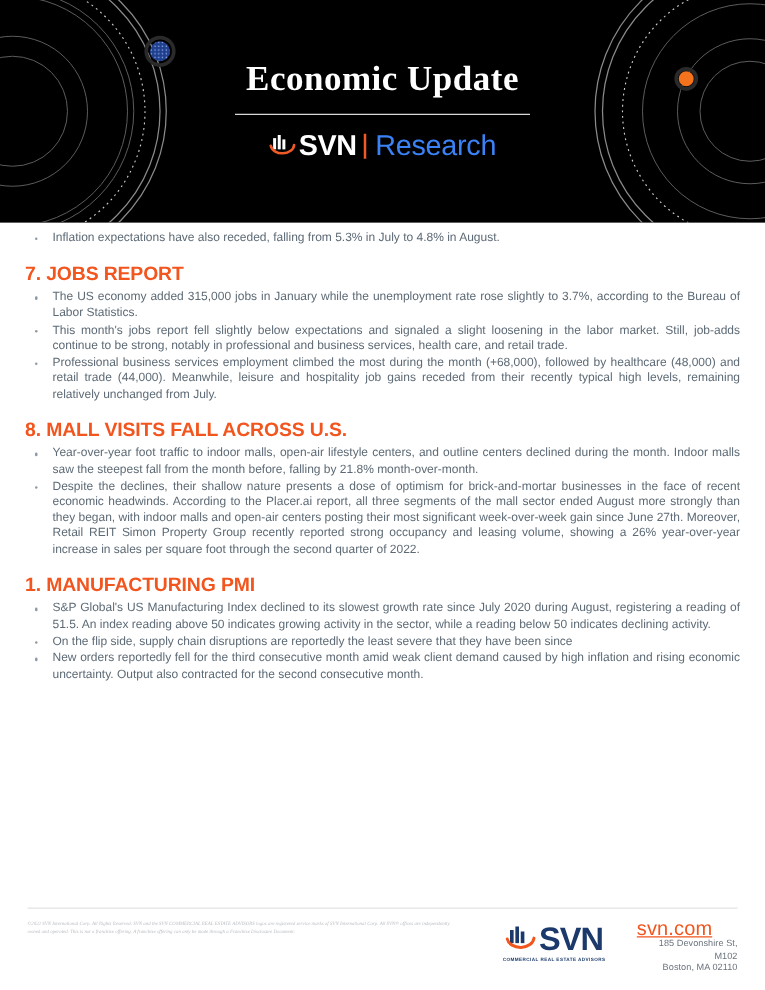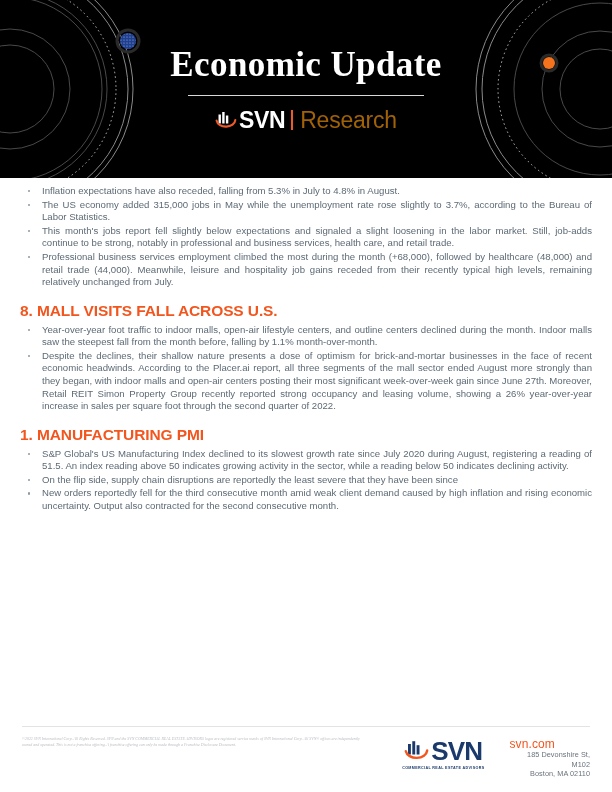--- a/index.html
+++ b/index.html
@@ -35,21 +35,21 @@
     width: 612px;
     height: 178px;
     display: flex;
     flex-direction: column;
     align-items: center;
     justify-content: center;
   }
   .banner-title {
     font-family: "Liberation Serif", serif;
     font-weight: bold;
-    font-size: 35px;
+    font-size: 28px;
     color: #ffffff;
     letter-spacing: 0.4px;
     line-height: 1;
     margin: 0 0 2px 0;
     text-align: center;
   }
   .banner-rule {
     width: 236px;
     height: 1px;
     background: #d8d8d8;
@@ -78,21 +78,21 @@
   }
   .svn-divider {
     width: 2px;
     height: 20px;
     background: #f05a28;
     margin: 0 7px 0 6px;
   }
   .svn-research {
     font-family: "Liberation Sans", sans-serif;
     font-size: 23px;
-    color: #a16207;
+    color: #3b82f6;
     letter-spacing: -0.2px;
     line-height: 1;
   }
 
   
   .content {
     position: absolute;
     top: 178px;
     left: 0;
     width: 612px;
@@ -207,24 +207,25 @@
     letter-spacing: 0.35px;
     color: #1b3a6b;
     white-space: nowrap;
   }
   .footer-contact {
     margin-left: 16px;
     margin-top: 1px;
   }
   .footer-url {
     font-family: "Liberation Sans", sans-serif;
-    font-size: 12px;
+    font-size: 16px;
     color: #f2561e;
     line-height: 12px;
     letter-spacing: 0.1px;
+    text-decoration: underline;
   }
   .footer-addr {
     font-family: "Liberation Sans", sans-serif;
     font-size: 7.3px;
     color: #6a737c;
     line-height: 9.6px;
     letter-spacing: 0.05px;
     text-align: right;
   }
 </style>
@@ -294,29 +295,30 @@
   </div>
 </div>
 
 <div class="content">
   <div class="body-inner">
 
     <ul class="bullets lead-bullets">
       <li>Inflation expectations have also receded, falling from 5.3% in July to 4.8% in August.</li>
     </ul>
 
+    <h2 class="section-head">7. JOBS REPORT</h2>
     <ul class="bullets">
-      <li>The US economy added 315,000 jobs in May while the unemployment rate rose slightly to 3.7%, according to the Bureau of Labor Statistics.</li>
+      <li>The US economy added 315,000 jobs in January while the unemployment rate rose slightly to 3.7%, according to the Bureau of Labor Statistics.</li>
       <li>This month's jobs report fell slightly below expectations and signaled a slight loosening in the labor market. Still, job-adds continue to be strong, notably in professional and business services, health care, and retail trade.</li>
       <li>Professional business services employment climbed the most during the month (+68,000), followed by healthcare (48,000) and retail trade (44,000). Meanwhile, leisure and hospitality job gains receded from their recently typical high levels, remaining relatively unchanged from July.</li>
     </ul>
 
     <h2 class="section-head">8. MALL VISITS FALL ACROSS U.S.</h2>
     <ul class="bullets">
-      <li>Year-over-year foot traffic to indoor malls, open-air lifestyle centers, and outline centers declined during the month. Indoor malls saw the steepest fall from the month before, falling by 1.1% month-over-month.</li>
+      <li>Year-over-year foot traffic to indoor malls, open-air lifestyle centers, and outline centers declined during the month. Indoor malls saw the steepest fall from the month before, falling by 21.8% month-over-month.</li>
       <li>Despite the declines, their shallow nature presents a dose of optimism for brick-and-mortar businesses in the face of recent economic headwinds. According to the Placer.ai report, all three segments of the mall sector ended August more strongly than they began, with indoor malls and open-air centers posting their most significant week-over-week gain since June 27th. Moreover, Retail REIT Simon Property Group recently reported strong occupancy and leasing volume, showing a 26% year-over-year increase in sales per square foot through the second quarter of 2022.</li>
     </ul>
 
     <h2 class="section-head">1. MANUFACTURING PMI</h2>
     <ul class="bullets">
       <li>S&amp;P Global's US Manufacturing Index declined to its slowest growth rate since July 2020 during August, registering a reading of 51.5. An index reading above 50 indicates growing activity in the sector, while a reading below 50 indicates declining activity.</li>
       <li>On the flip side, supply chain disruptions are reportedly the least severe that they have been since</li>
       <li>New orders reportedly fell for the third consecutive month amid weak client demand caused by high inflation and rising economic uncertainty. Output also contracted for the second consecutive month.</li>
     </ul>
 

